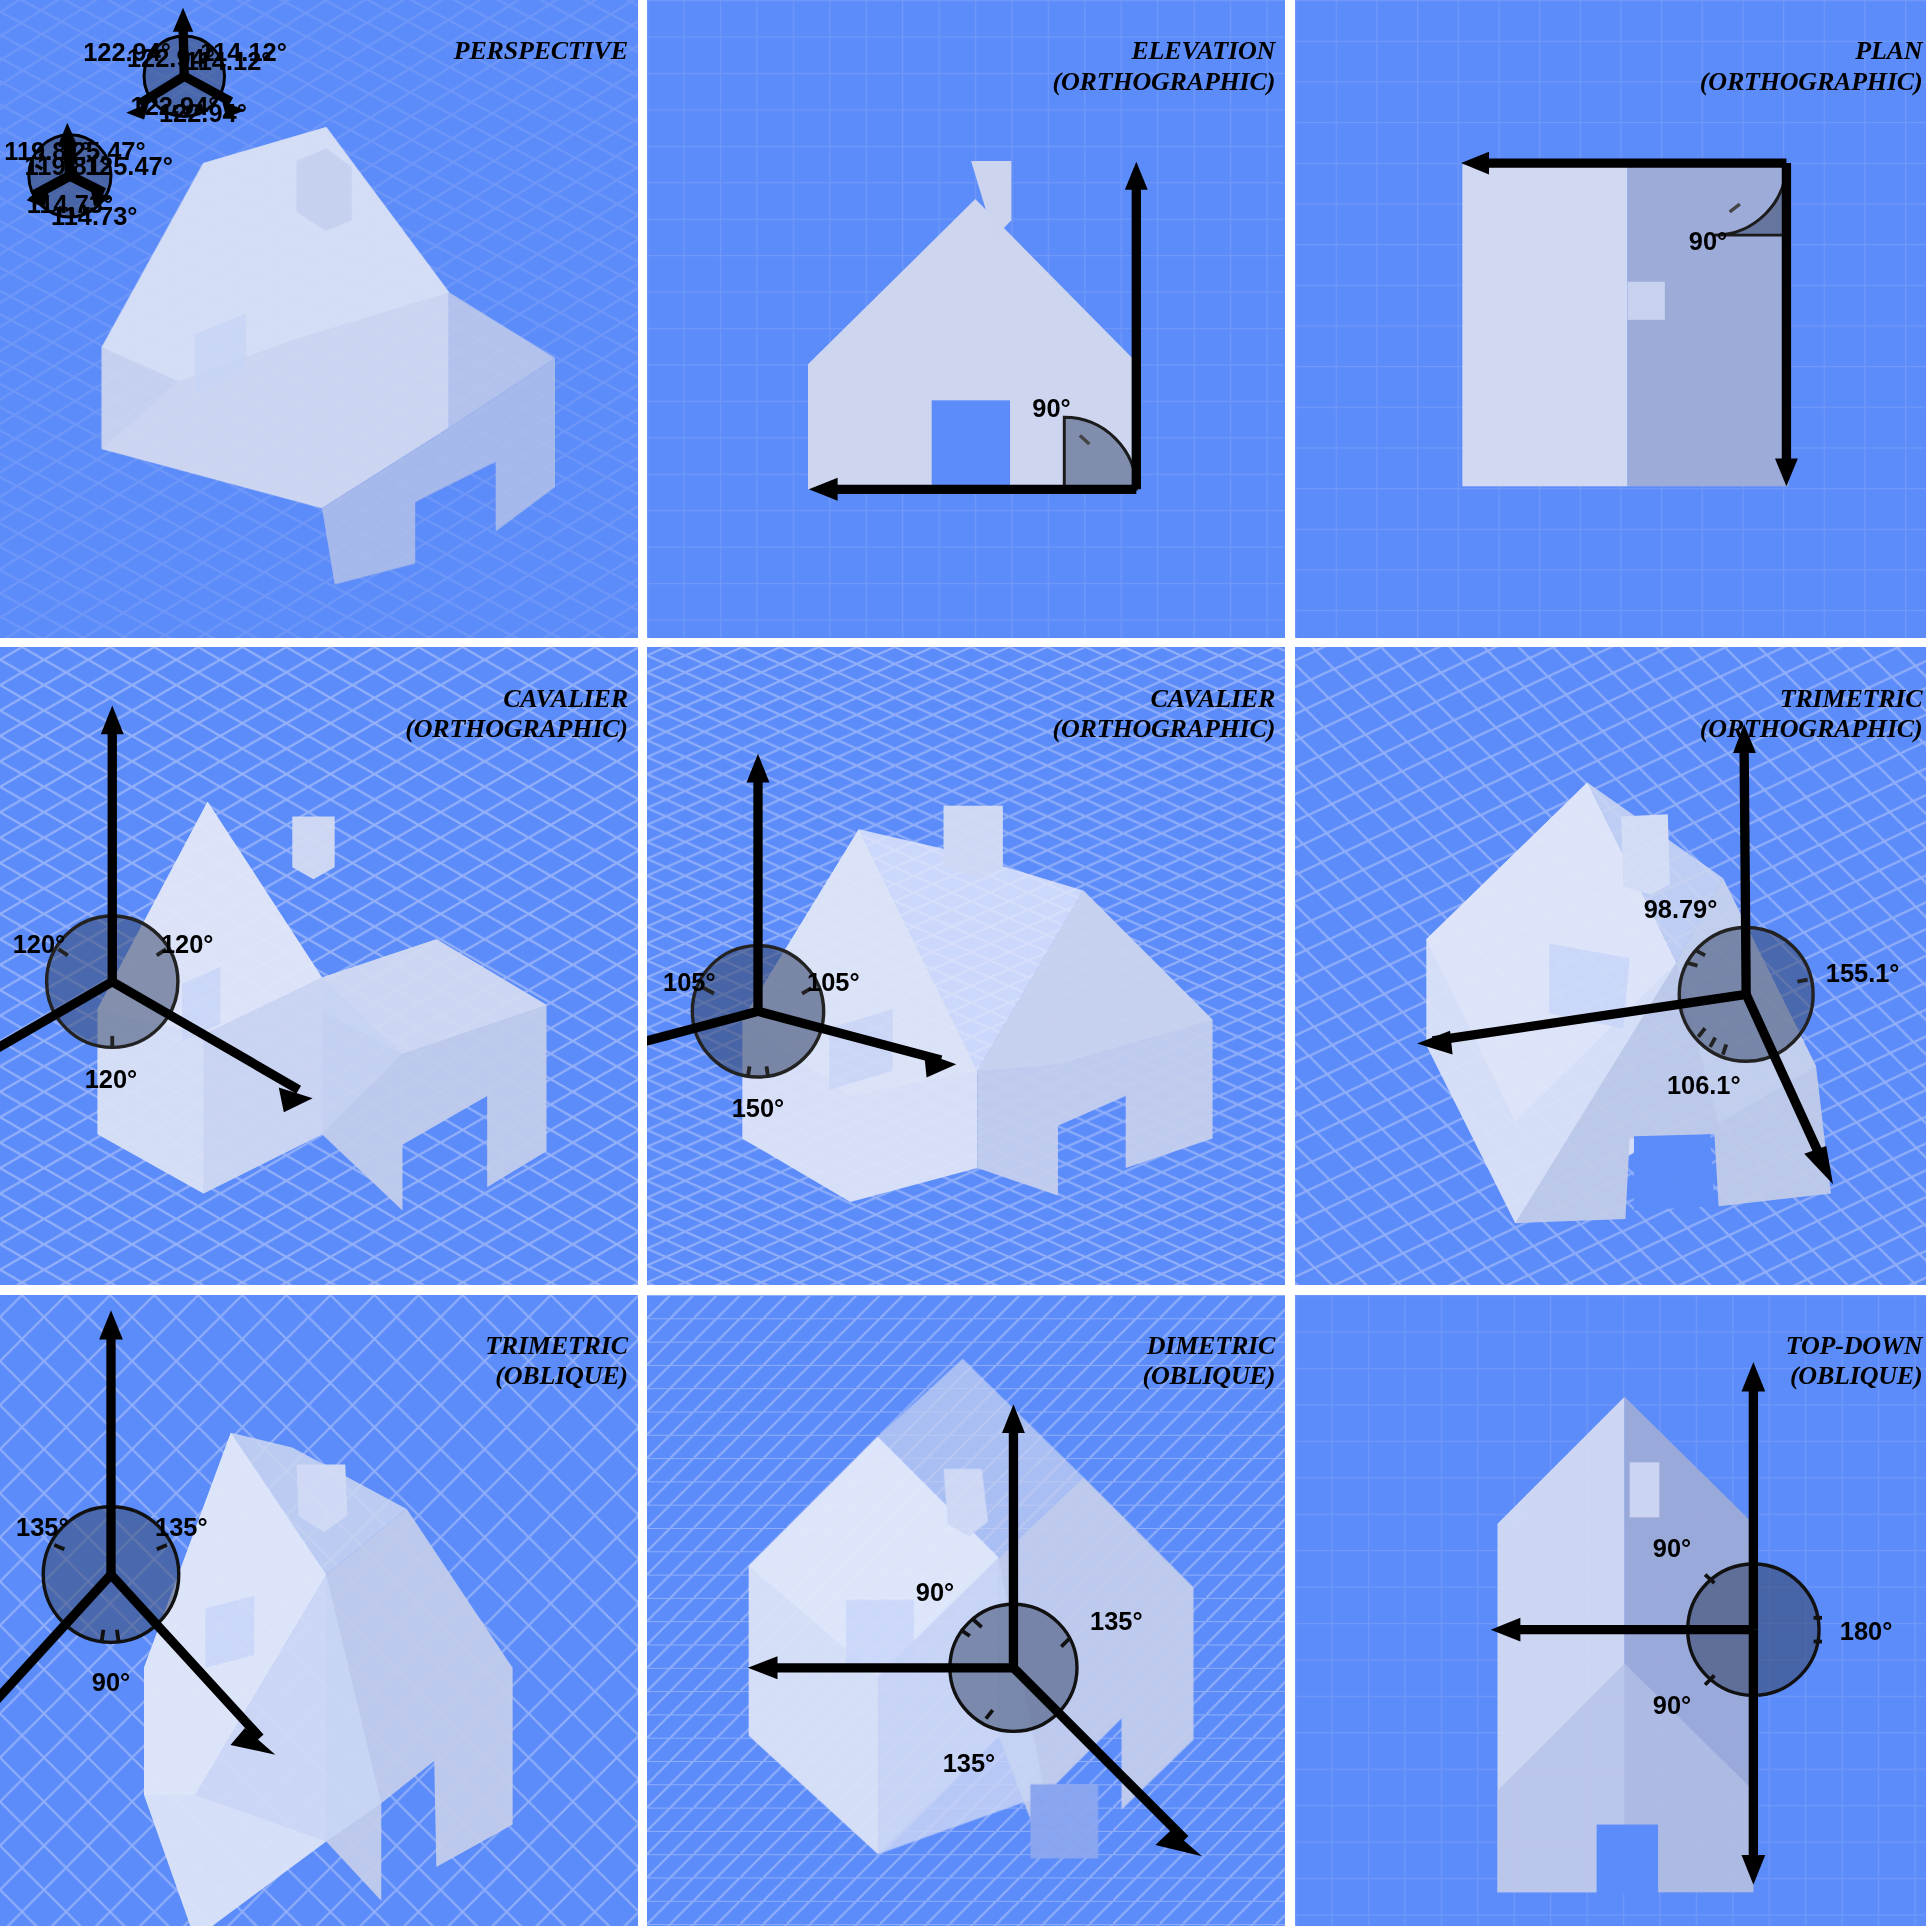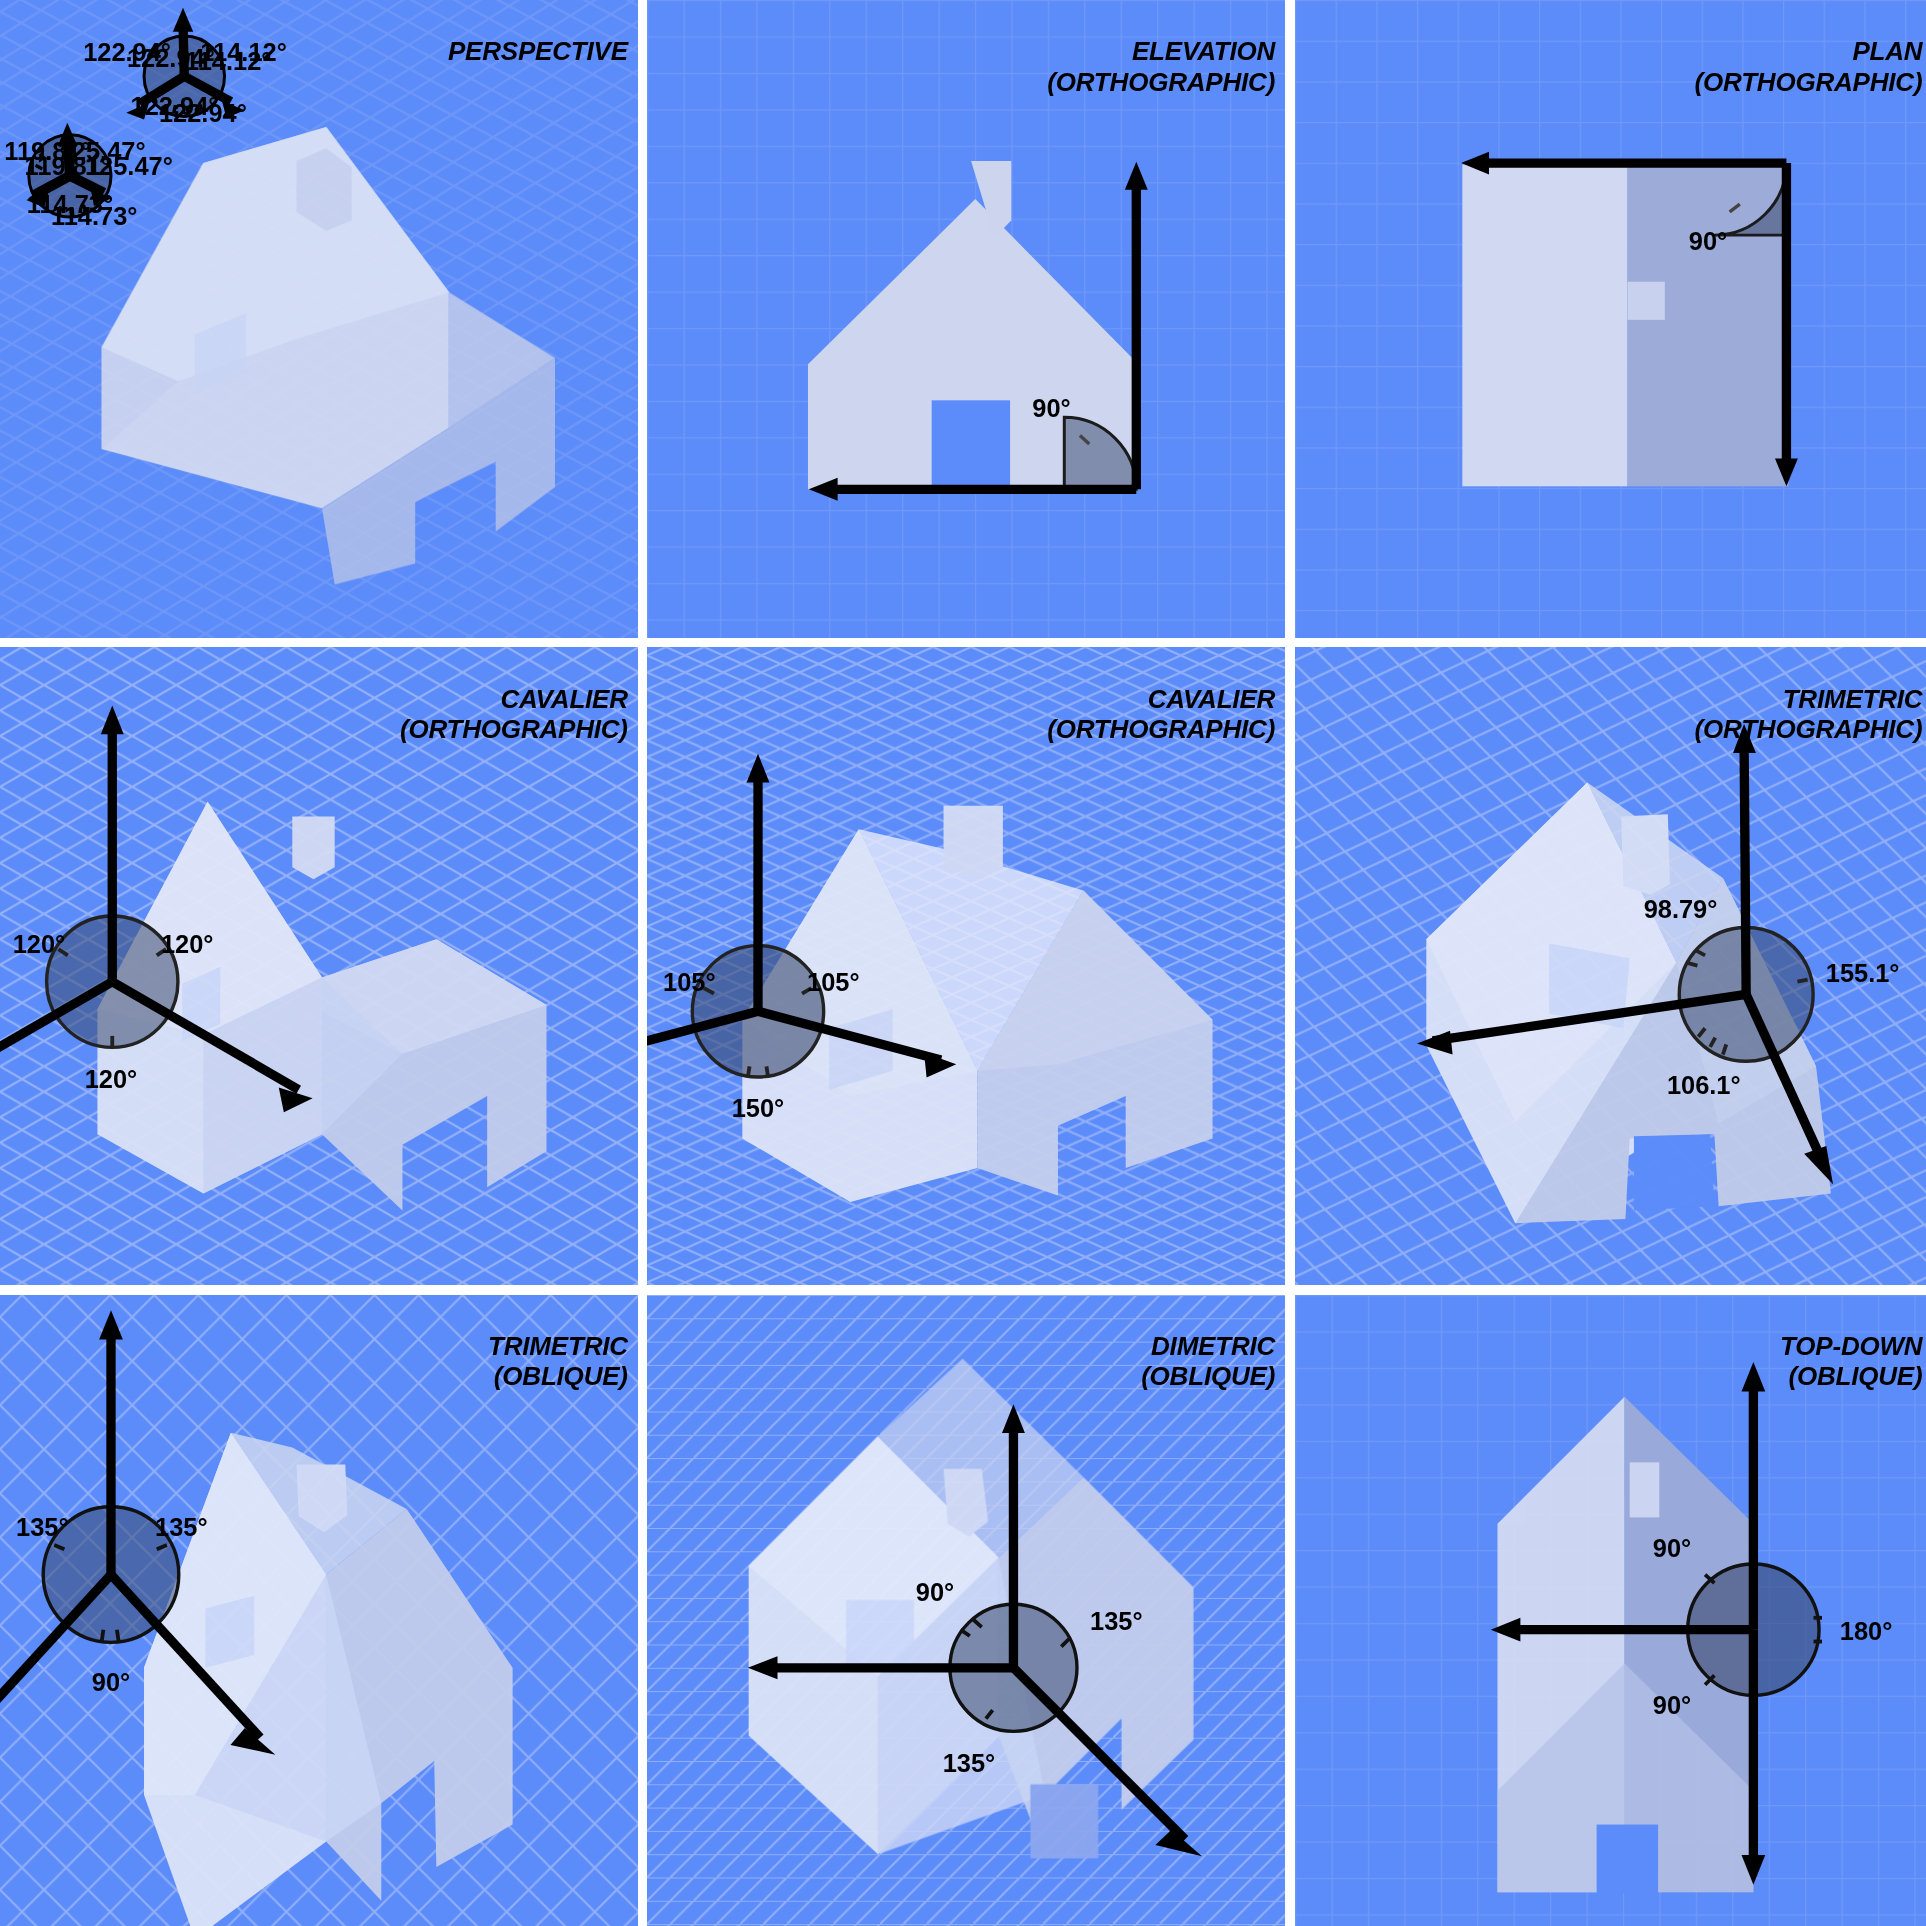--- a/index.html
+++ b/index.html
@@ -28,20 +28,21 @@
     top:6px;
     text-align:right;
     font-style:italic;
     font-weight:bold;
     font-size:26px;
     line-height:1.17;
     color:#000;
     letter-spacing:-0.2px;
     white-space:pre-line;
     z-index:40;
+    font-family:Liberation Serif, serif;
   }
   .title .l2{display:block;}
   svg.scene{position:absolute;inset:0;width:100%;height:100%;}
   .lbl{
     font-family:"Liberation Sans", sans-serif;
     font-weight:bold;
     font-size:60px;
     fill:#000;
   }
 </style>

